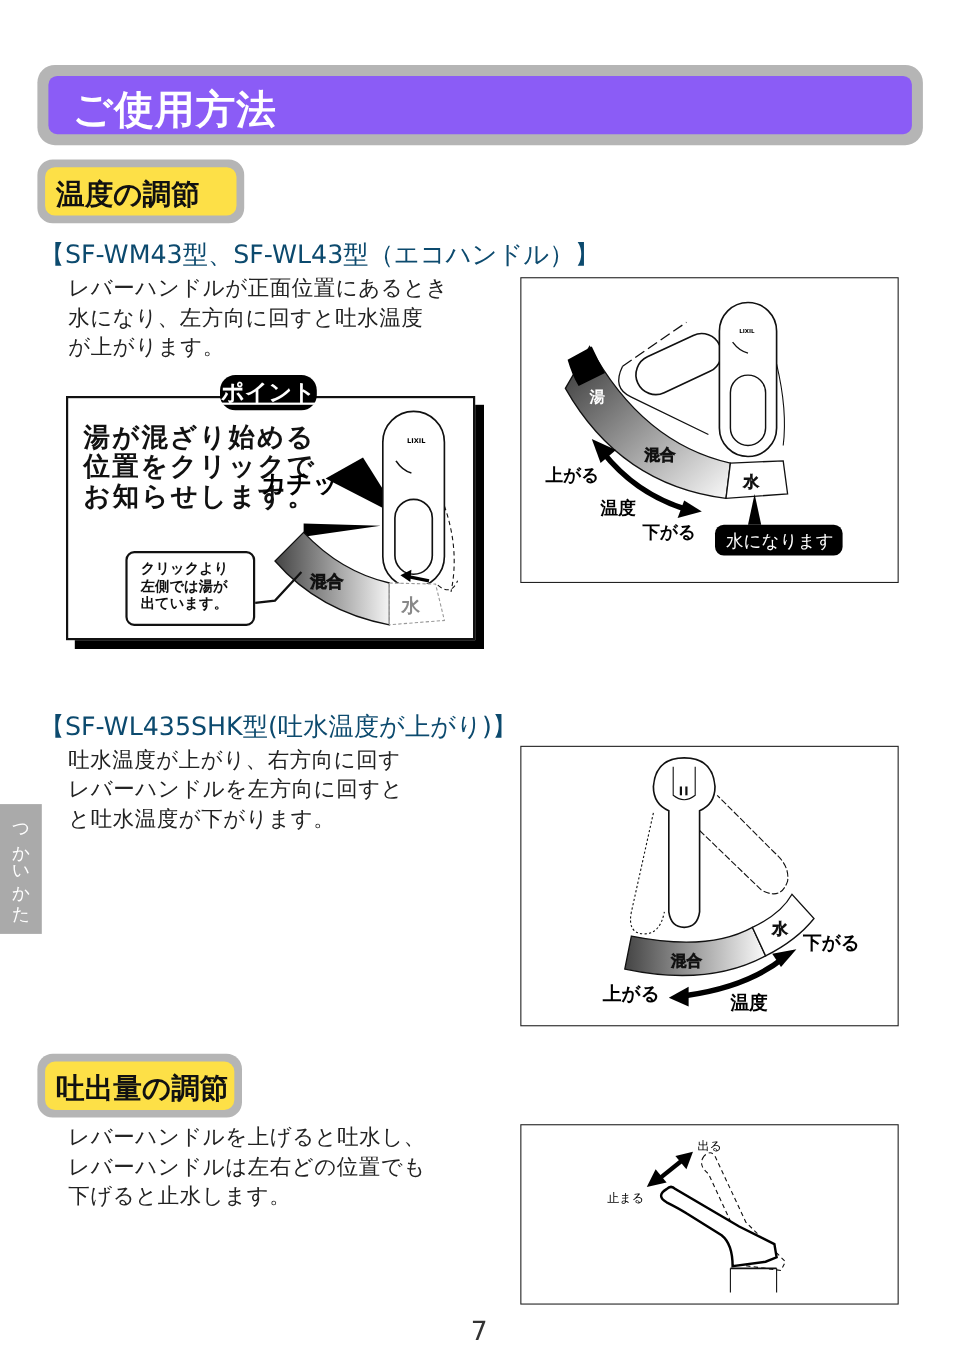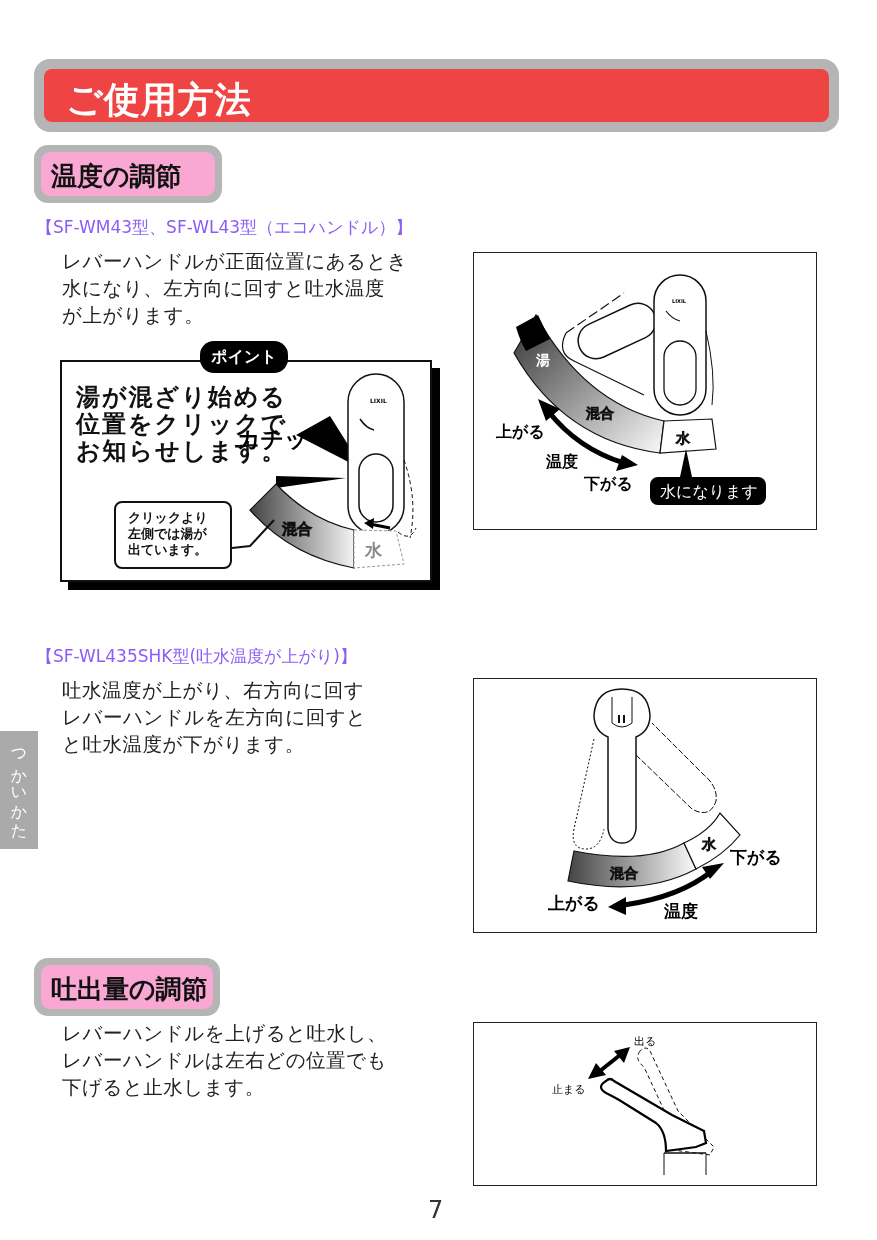--- a/index.html
+++ b/index.html
@@ -2,43 +2,43 @@
 <html><head>
 <meta charset="utf-8">
 <style>
   * { box-sizing: border-box; margin: 0; padding: 0; }
   html, body { width: 877px; height: 1240px; background: #ffffff; overflow: hidden; }
   body { position: relative; font-family: "DejaVu Sans", "Liberation Sans", sans-serif; color: #111; }
 
   .title-bar { position: absolute; left: 34px; top: 59px; width: 805px; height: 73px;
     background: #b5b5b5; border-radius: 16px; }
   .title-inner { position: absolute; left: 10px; top: 10px; right: 10px; bottom: 10px;
-    background: #ef4444; border-radius: 8px; }
+    background: #8b5cf6; border-radius: 8px; }
   .title-text { position: absolute; left: 22px; top: 7px; color: #fff; font-size: 36px; font-weight: bold; letter-spacing: 1px; }
 
   .sec-head { position: absolute; height: 58px; background: #b5b5b5; border-radius: 14px; }
   .sec-head .inner { position: absolute; left: 7px; top: 7px; right: 7px; bottom: 7px;
-    background: #f9a8d4; border-radius: 9px; }
+    background: #fde047; border-radius: 9px; }
   .sec-head .txt { position: absolute; left: 10px; top: 7px; font-size: 26px; font-weight: bold; color: #111; white-space: nowrap; }
 
-  .model { position: absolute; font-size: 17px; color: #8b5cf6; white-space: nowrap; }
+  .model { position: absolute; font-size: 23px; color: #0c4a6e; white-space: nowrap; }
   .para { position: absolute; font-size: 19.5px; line-height: 27px; color: #222; letter-spacing: 0.5px; }
 
   .figbox { position: absolute; border: 1.5px solid #222; background: #fff; }
 
   .side-tab { position: absolute; left: 0; top: 731px; width: 38px; height: 118px; background: #aaaaaa; }
   .side-tab .t { position: absolute; left: 9px; top: 8px; width: 20px; color: #fff; font-size: 16px;
     line-height: 20px; writing-mode: vertical-rl; }
 
   .page-num { position: absolute; left: 428px; top: 1196px; font-size: 24px; color: #333; }
 
   .point-box { position: absolute; left: 60px; top: 360px; width: 372px; height: 222px; border: 2px solid #111;
     background: #fff; box-shadow: 8px 8px 0 #000; }
   .point-label { position: absolute; left: 200px; top: 341px; width: 88px; height: 32px; background: #000; border-radius: 14px; color: #fff;
-    font-size: 16px; font-weight: bold; text-align: center; line-height: 32px; }
+    font-size: 21px; font-weight: bold; text-align: center; line-height: 32px; text-decoration: underline; }
   .point-text { position: absolute; left: 76px; top: 384px; font-size: 24px; line-height: 27px; font-weight: bold; letter-spacing: 2px; color: #111; }
   .kachi { position: absolute; left: 237px; top: 424px; font-size: 23px; font-weight: bold; color: #000; }
   .callout { position: absolute; left: 114px; top: 501px; width: 118px; height: 68px; border: 2px solid #111; border-radius: 8px; background: #fff;
     font-size: 13px; line-height: 16px; font-weight: bold; padding: 7px 0 0 12px; }
 
   svg text { font-family: "DejaVu Sans", "Liberation Sans", sans-serif; }
 </style>
 </head>
 <body>
 

